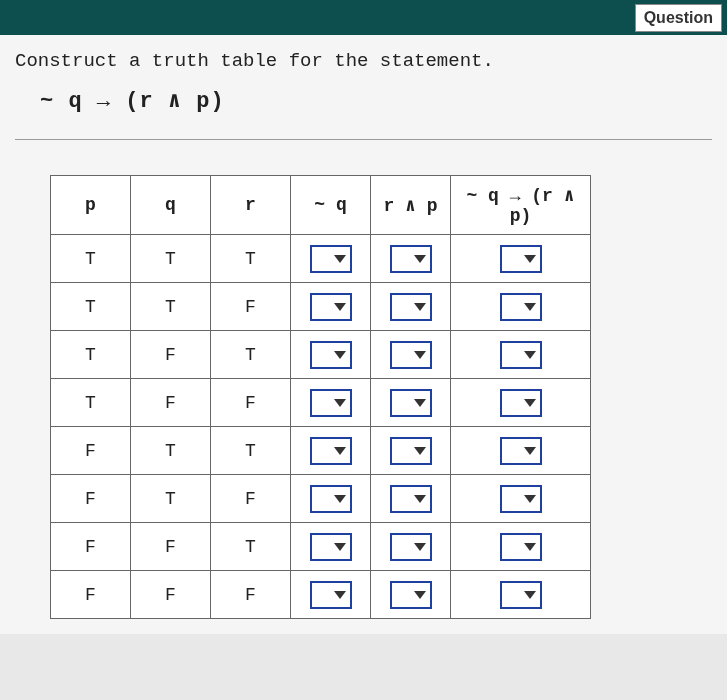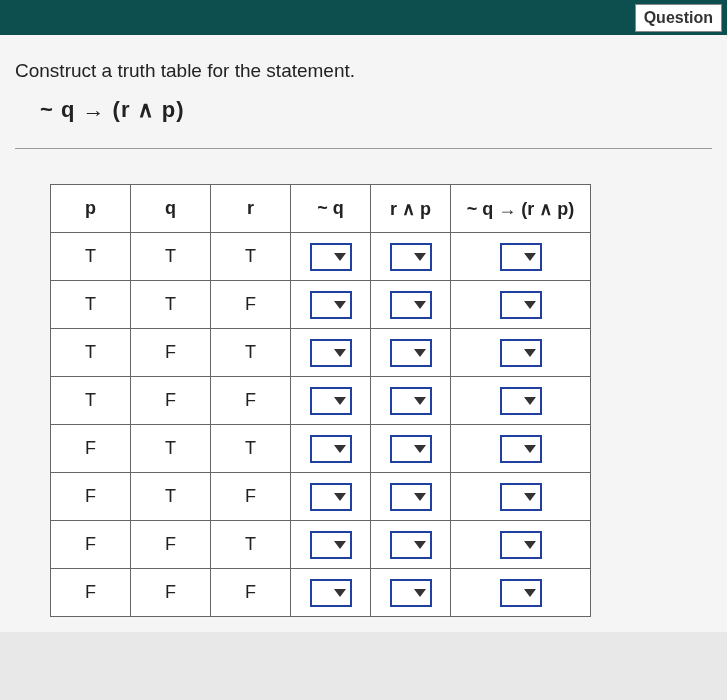--- a/index.html
+++ b/index.html
@@ -24,22 +24,23 @@
     }
     .header-box {
       background: #fff;
       border: 1px solid #888;
       padding: 4px 8px;
       font-weight: bold;
       color: #333;
       font-size: 16px;
     }
     .content {
-      padding: 25px 15px 15px 15px;
+      padding: 15px 15px 15px 15px;
       background: #f5f5f5;
+      font-family: Liberation Mono, monospace;
     }
     .problem-statement {
       font-size: 19px;
       color: #222;
       margin-bottom: 15px;
     }
     .formula {
       font-size: 22px;
       font-weight: bold;
       color: #222;

